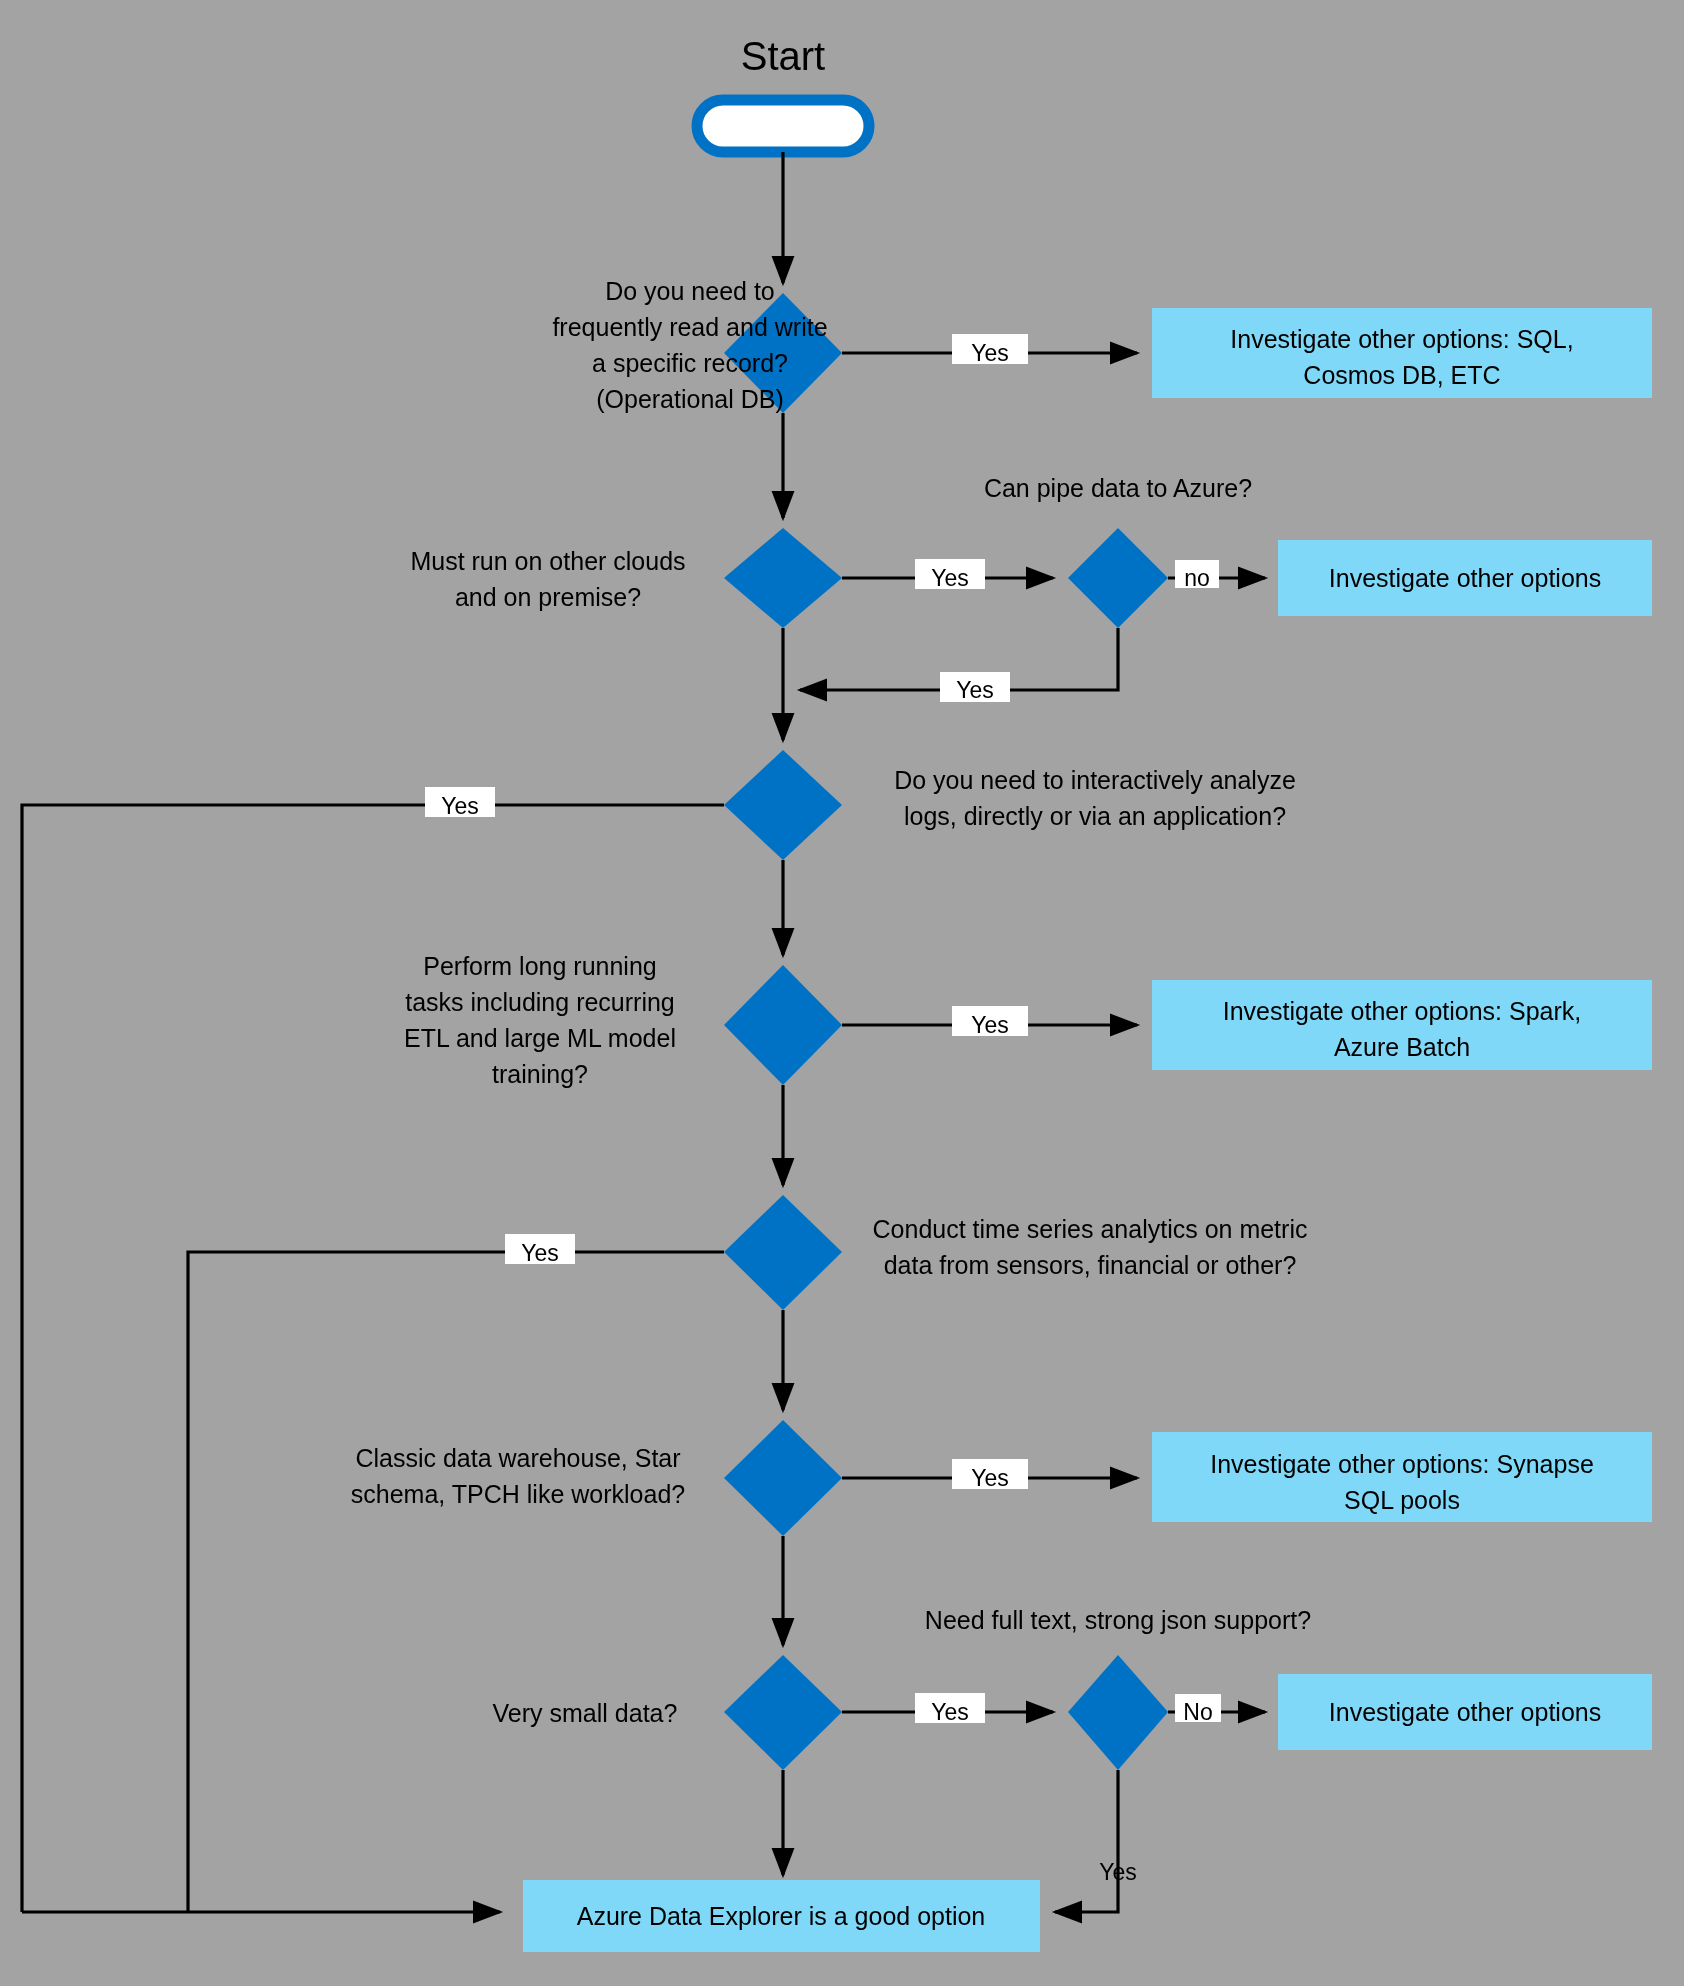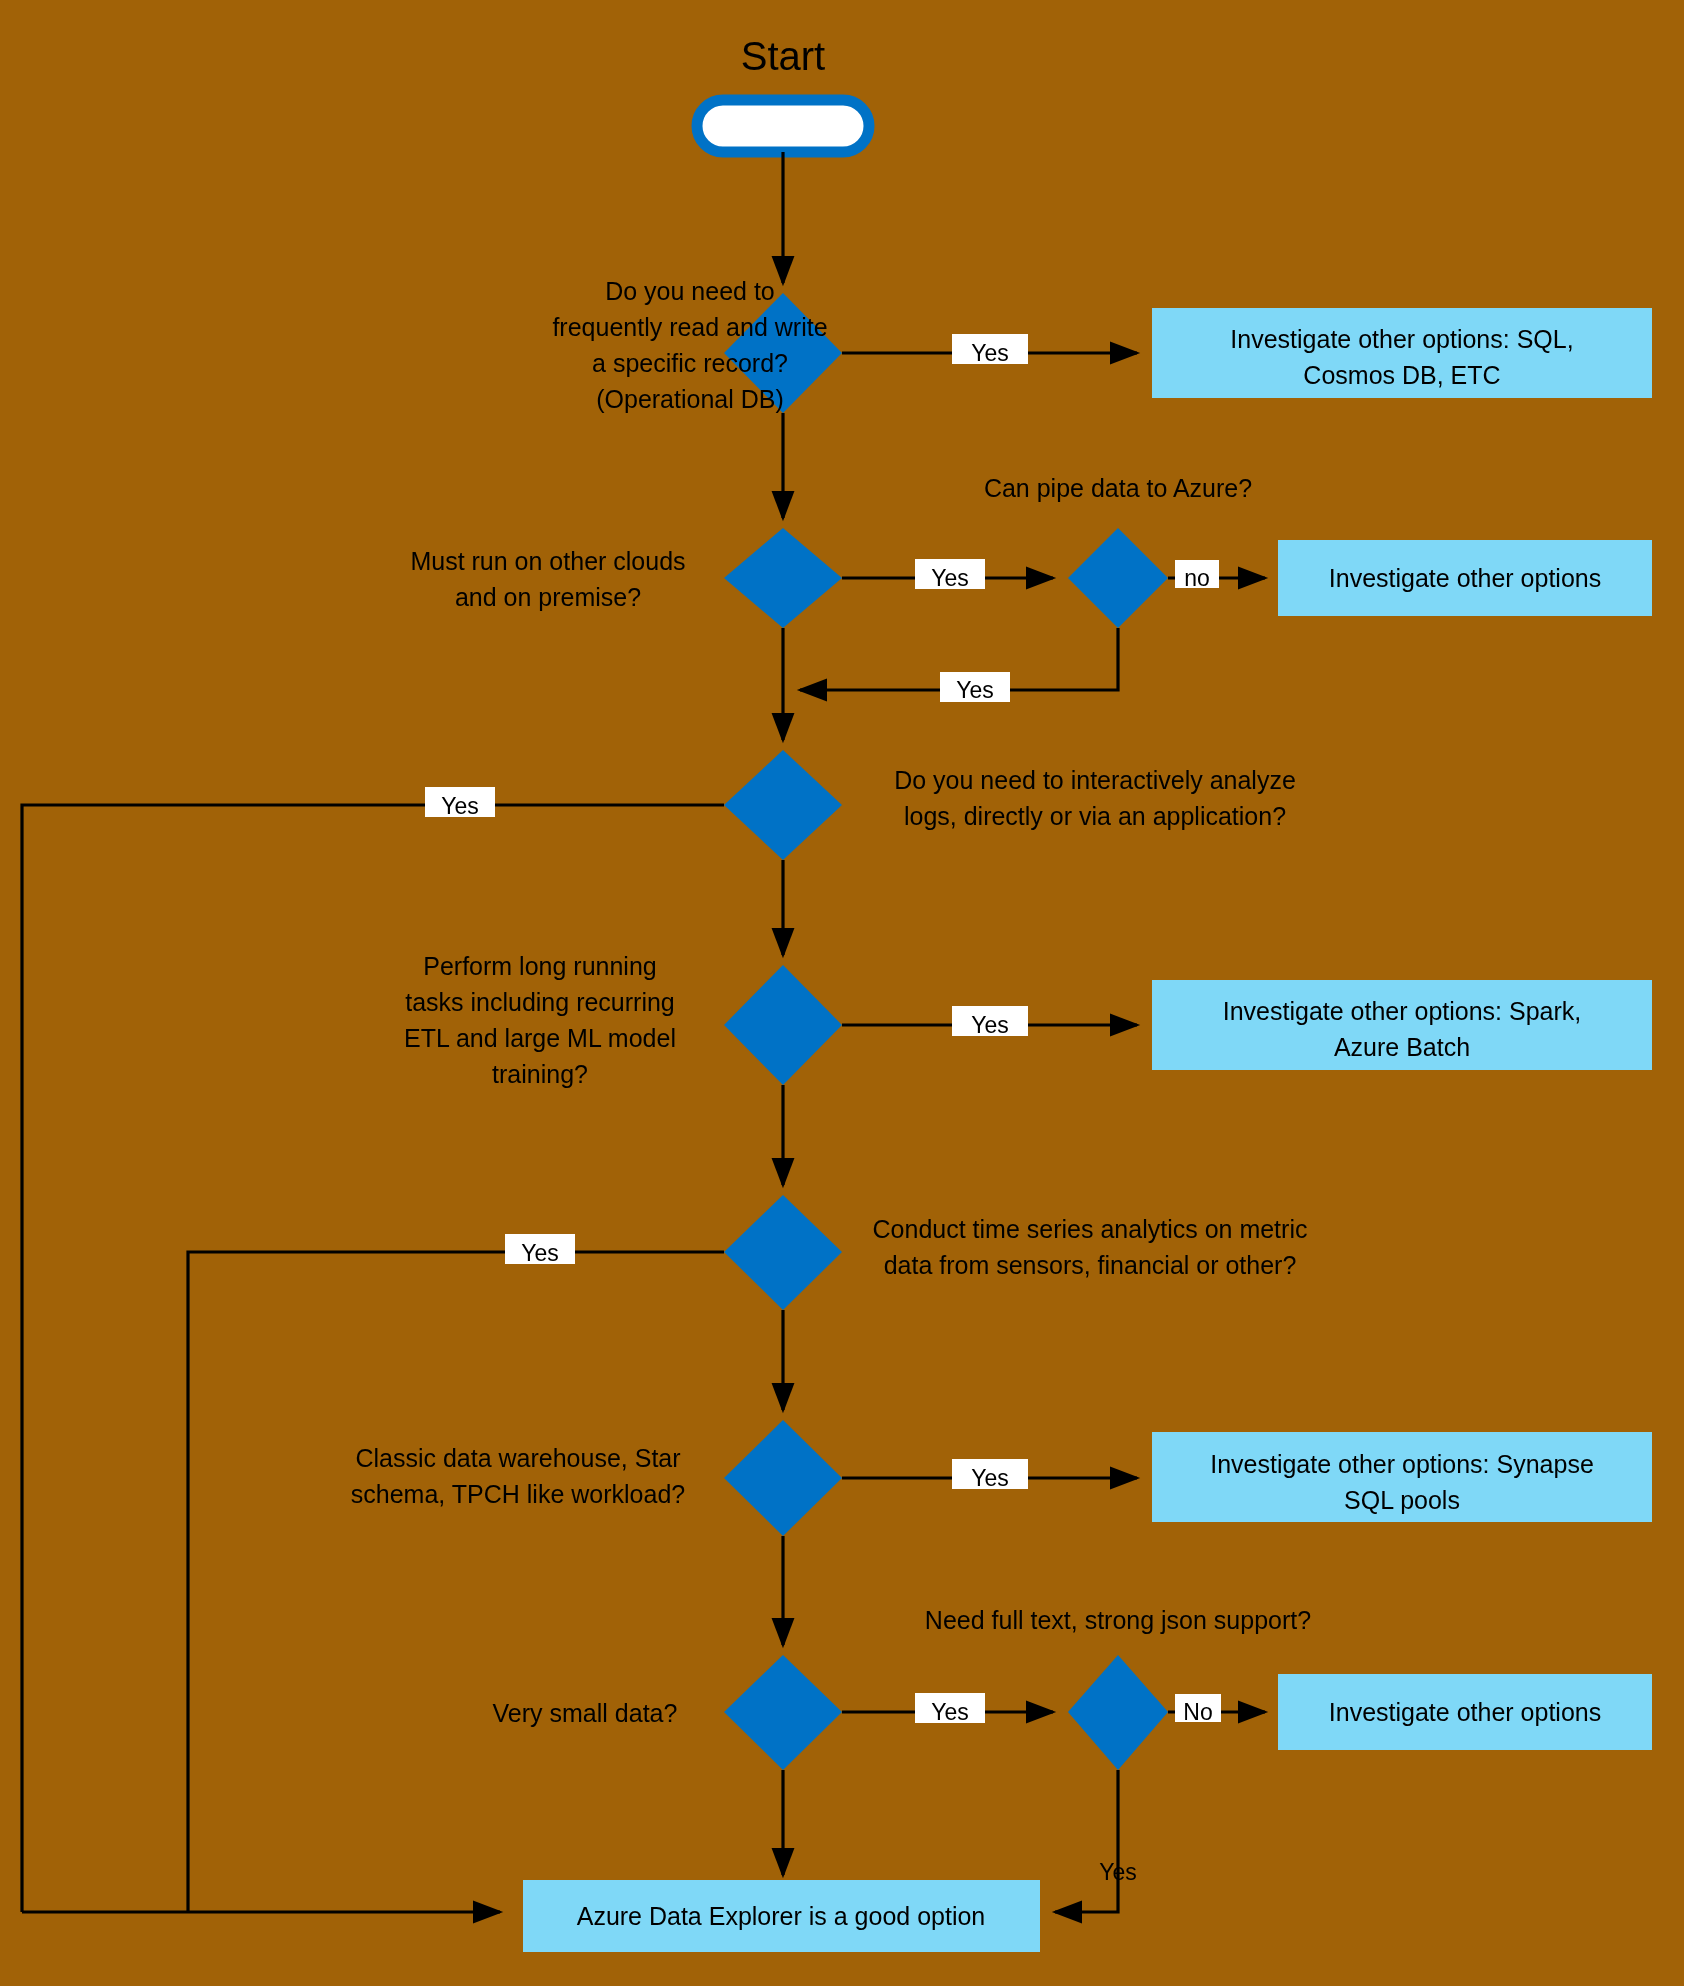--- a/index.html
+++ b/index.html
@@ -7,21 +7,21 @@
     padding: 0;
     background: #ffffff;
   }
   body {
     font-family: "Liberation Sans", sans-serif;
   }
   #chart-root {
     position: relative;
     width: 1684px;
     height: 1986px;
-    background: #a16207;
+    background: #a3a3a3;
     overflow: hidden;
   }
   svg.flow {
     position: absolute;
     left: 0;
     top: 0;
     width: 1684px;
     height: 1986px;
     display: block;
   }

